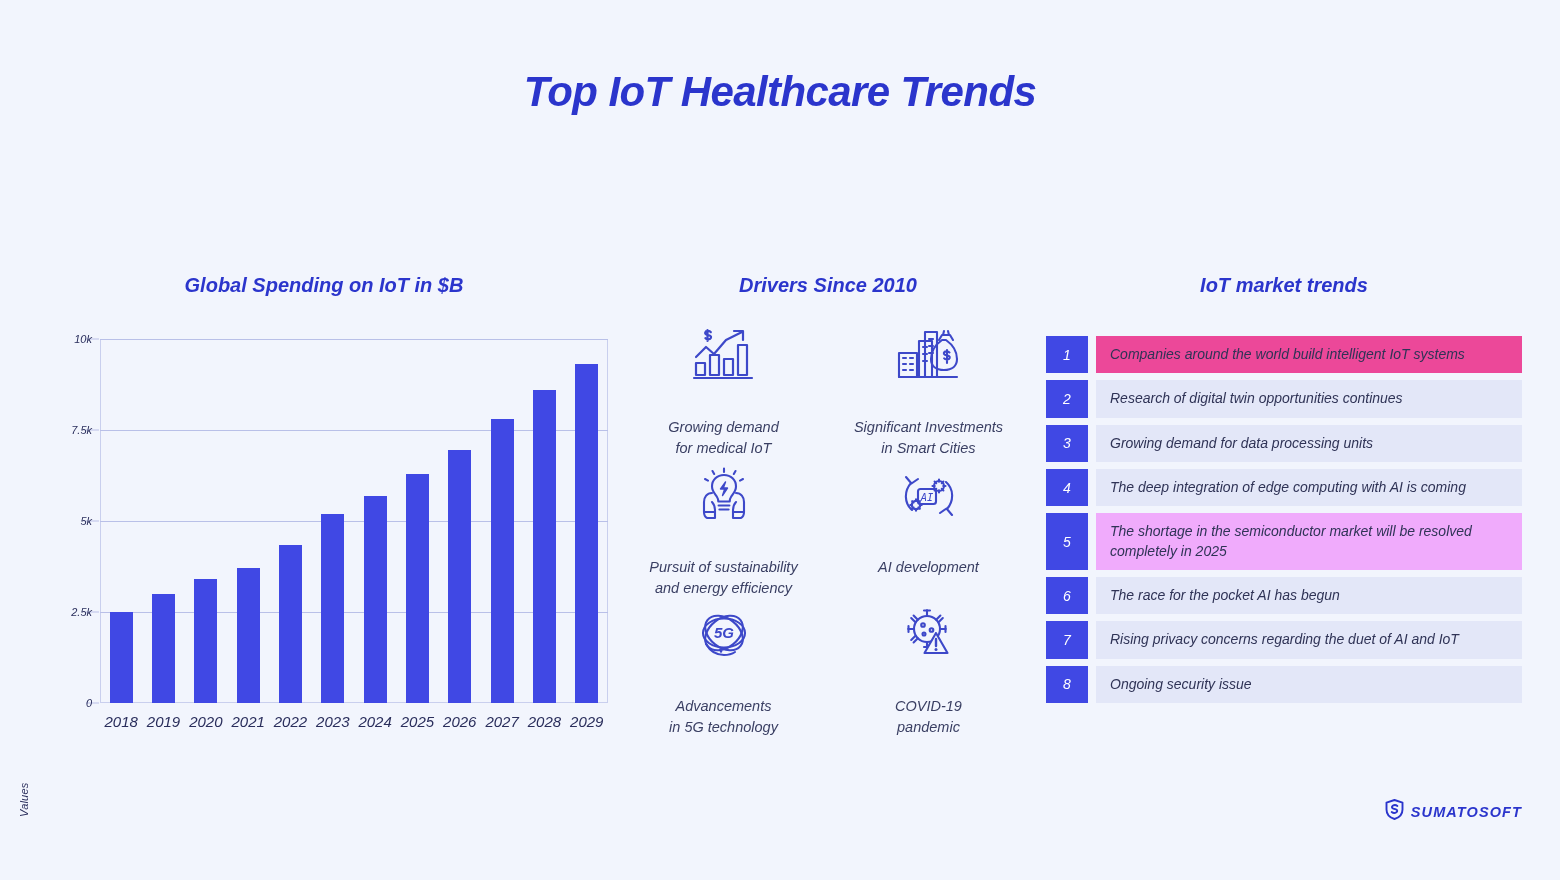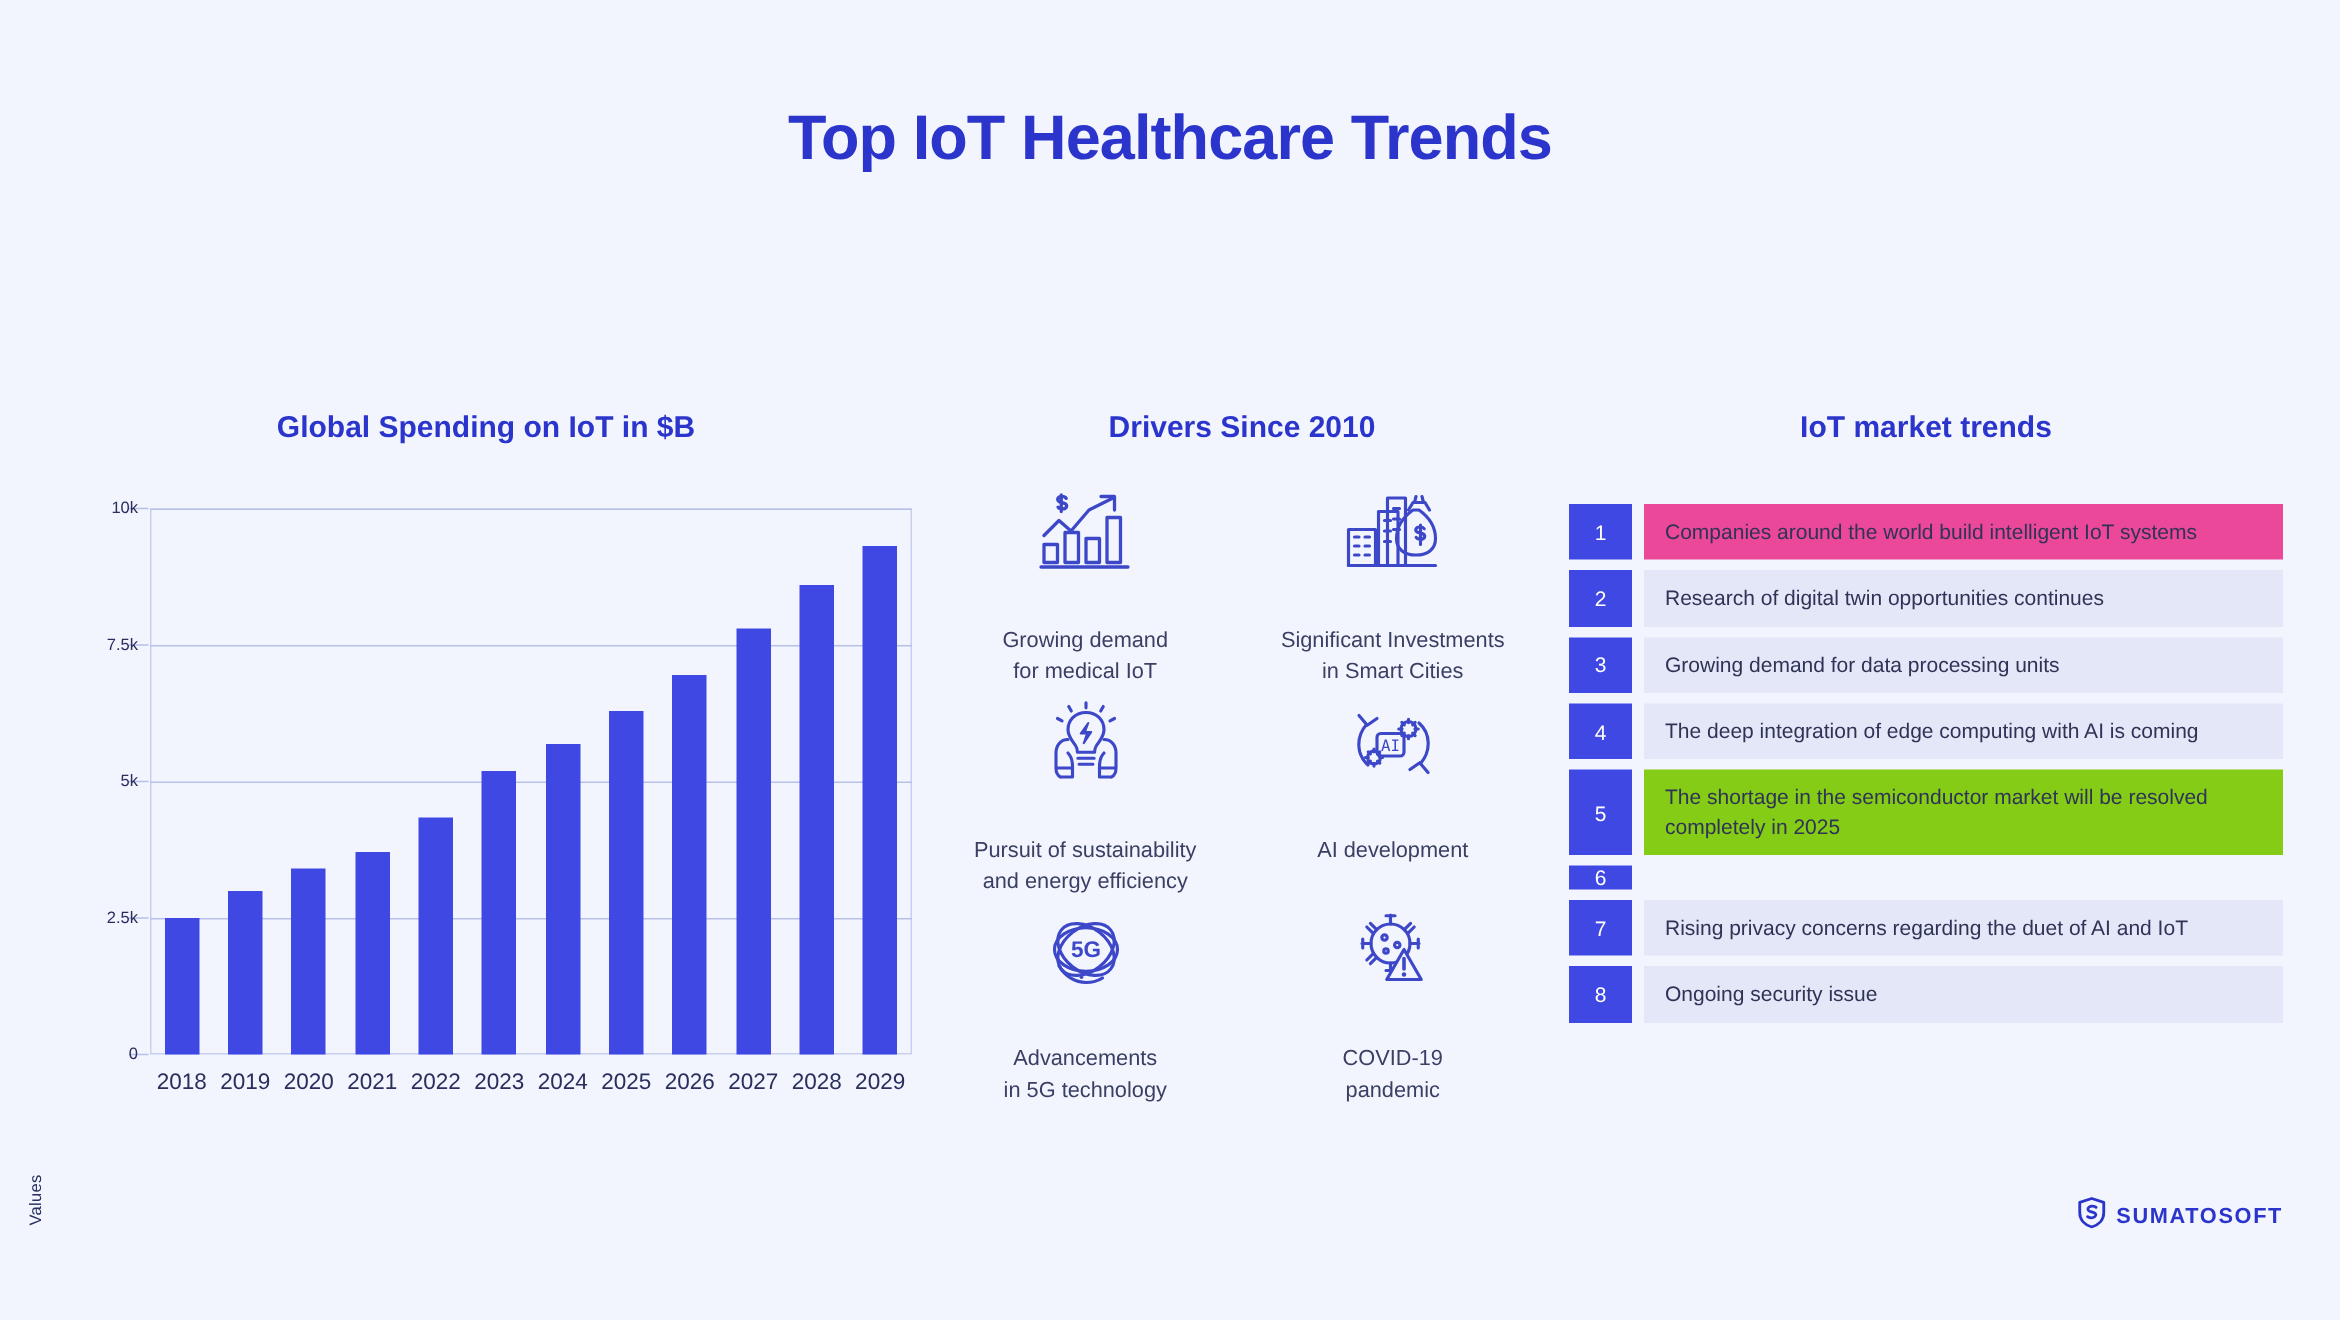--- a/index.html
+++ b/index.html
@@ -2,21 +2,21 @@
 <html><head>
 <meta charset="utf-8">
 <style>
   * { box-sizing: border-box; margin: 0; padding: 0; }
   html, body {
     width: 1560px; height: 880px;
     background: #f2f5fd;
     font-family: "Liberation Sans", sans-serif;
     overflow: hidden;
   }
-  .page { position: relative; width: 1560px; height: 866px; }
+  .page { position: relative; width: 1560px; height: 866px; font-style: italic; }
 
   
   .main-title {
     position: absolute; top: 68px; left: 0; width: 1560px;
     text-align: center;
     font-size: 42px; font-weight: bold; letter-spacing: -0.6px;
     color: #2b35cc;
   }
 
   
@@ -335,24 +335,25 @@
       <div class="trend-row">
         <div class="trend-num" style="background: rgb(64, 72, 228);">3</div>
         <div class="trend-text" style="background: rgb(227, 231, 248);">Growing demand for data processing units</div>
       </div>
       <div class="trend-row">
         <div class="trend-num" style="background: rgb(64, 72, 228);">4</div>
         <div class="trend-text" style="background: rgb(227, 231, 248);">The deep integration of edge computing with AI is coming</div>
       </div>
       <div class="trend-row">
         <div class="trend-num" style="background: rgb(64, 72, 228);">5</div>
-        <div class="trend-text" style="background: #84cc16;">The shortage in the semiconductor market will be resolved completely in 2025</div>
+        <div class="trend-text" style="background: #f0abfc;">The shortage in the semiconductor market will be resolved completely in 2025</div>
       </div>
       <div class="trend-row">
         <div class="trend-num" style="background: rgb(64, 72, 228);">6</div>
+        <div class="trend-text" style="background: rgb(227, 231, 248);">The race for the pocket AI has begun</div>
       </div>
       <div class="trend-row">
         <div class="trend-num" style="background: rgb(64, 72, 228);">7</div>
         <div class="trend-text" style="background: rgb(227, 231, 248);">Rising privacy concerns regarding the duet of AI and IoT</div>
       </div>
       <div class="trend-row">
         <div class="trend-num" style="background: rgb(64, 72, 228);">8</div>
         <div class="trend-text" style="background: rgb(227, 231, 248);">Ongoing security issue</div>
       </div>
     </div>

